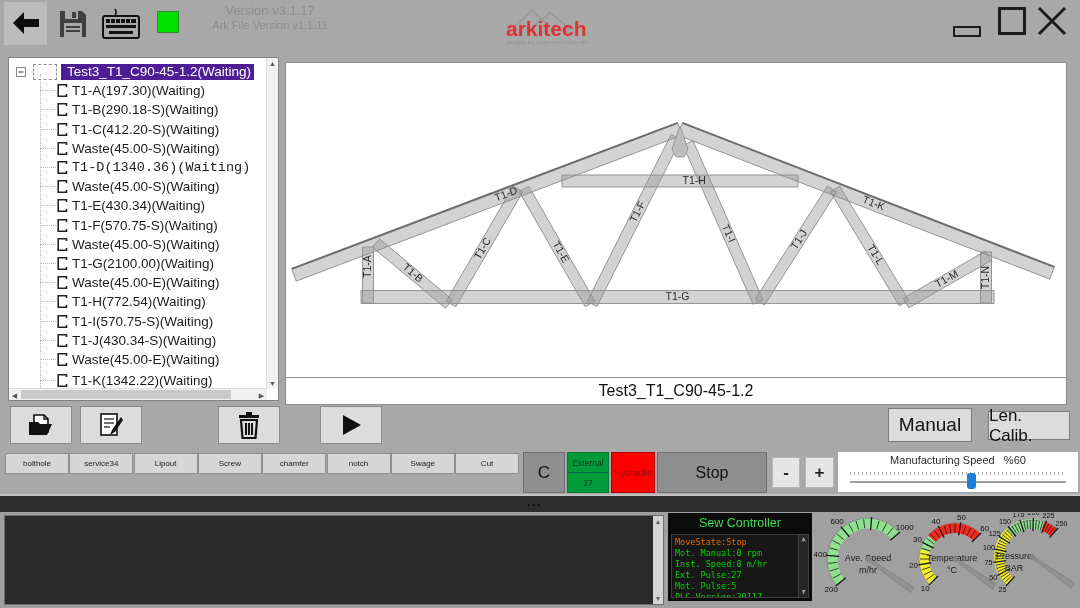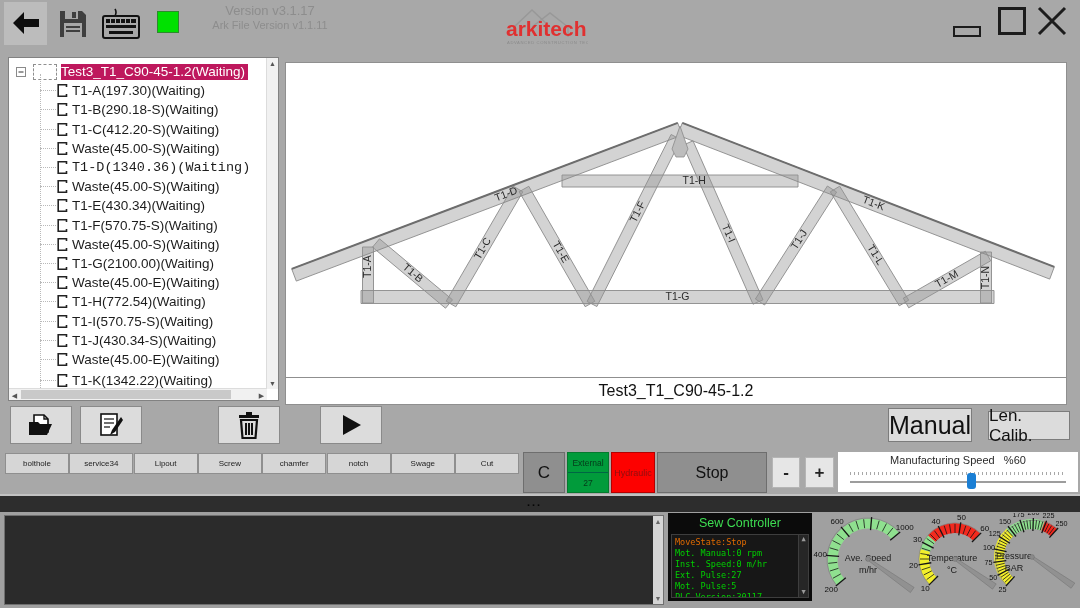--- a/index.html
+++ b/index.html
@@ -20,37 +20,37 @@
   #win-close{left:1035px;top:4px;width:34px;height:34px;}
 
   
   #tree-panel{left:8px;top:57px;width:269px;height:342px;background:#fff;border:1px solid #828282;overflow:hidden;}
   #tree-vline{position:absolute;left:31px;top:16px;height:316px;border-left:1px dotted #b9b9b9;}
   .tree-row{position:absolute;left:0;height:19px;display:flex;align-items:center;white-space:nowrap;
             font-size:13.5px;color:#1c1c1c;}
   .tree-row .stub{width:16px;border-top:1px dotted #b9b9b9;margin-left:31px;}
   .tree-row .cicon{margin-right:4px;flex:0 0 auto;display:flex;}
   #tree-root-row{top:4px;left:7px;}
-  .sel-label{background:#be185d;color:#fff;padding:0 3px 1px 0;font-size:13.5px;}
+  .sel-label{background:#4c1d95;color:#fff;padding:0 3px 1px 6px;font-size:13.5px;}
   .dashbox{width:22px;height:14px;border:1px dashed #8f8f8f;margin:0 4px 0 7px;}
   #vscroll{position:absolute;right:0;top:0;width:11px;height:331px;background:#f1f1f1;border-left:1px solid #dcdcdc;}
   #hscroll{position:absolute;left:0;bottom:0;height:11px;width:258px;background:#f1f1f1;border-top:1px solid #dcdcdc;}
   .sb-arrow{position:absolute;font-size:7px;color:#555;line-height:9px;width:11px;text-align:center;}
   #hthumb{position:absolute;left:12px;top:1px;height:9px;width:210px;background:#c9c9c9;}
 
   
   #canvas{left:285px;top:62px;width:780px;height:314px;background:#fff;border:1px solid #8f8f8f;}
   #caption-bar{left:285px;top:377px;width:780px;height:26px;background:#fff;border:1px solid #8f8f8f;
                display:flex;align-items:center;justify-content:center;font-size:16px;color:#111;}
 
   
   .tbtn{position:absolute;top:406px;width:60px;height:36px;background:#dcdcdc;border:1px solid #8a8a8a;
         display:flex;align-items:center;justify-content:center;}
   #manual-btn{position:absolute;left:888px;top:408px;width:82px;height:32px;background:#dcdcdc;border:1px solid #7c7c7c;
-        display:flex;align-items:center;justify-content:center;font-size:25px;color:#111;}
+        display:flex;align-items:center;justify-content:center;font-size:19px;color:#111;}
   #lencalib-btn{position:absolute;left:988px;top:411px;width:80px;height:27px;background:#dcdcdc;border:1px solid #7c7c7c;
         display:flex;align-items:center;justify-content:center;font-size:17px;color:#111;}
 
   
   .opbtn{position:absolute;top:453px;width:62px;height:19px;background:#d6d6d6;border:1px solid #8f8f8f;
          font-size:8px;color:#222;display:flex;align-items:center;justify-content:center;}
   .bigctl{position:absolute;top:452px;height:39px;display:flex;align-items:center;justify-content:center;}
   #c-btn{left:523px;width:40px;background:#8f8f8f;border:1px solid #6e6e6e;font-size:17px;color:#111;}
   #external-btn{left:567px;width:40px;border:1px solid #067a2e;flex-direction:column;padding:0;}
   #external-btn .xt{font-size:8.5px;color:#073;color:#062;width:100%;text-align:center;flex:1;display:flex;align-items:center;justify-content:center;color:#053a1a;}

